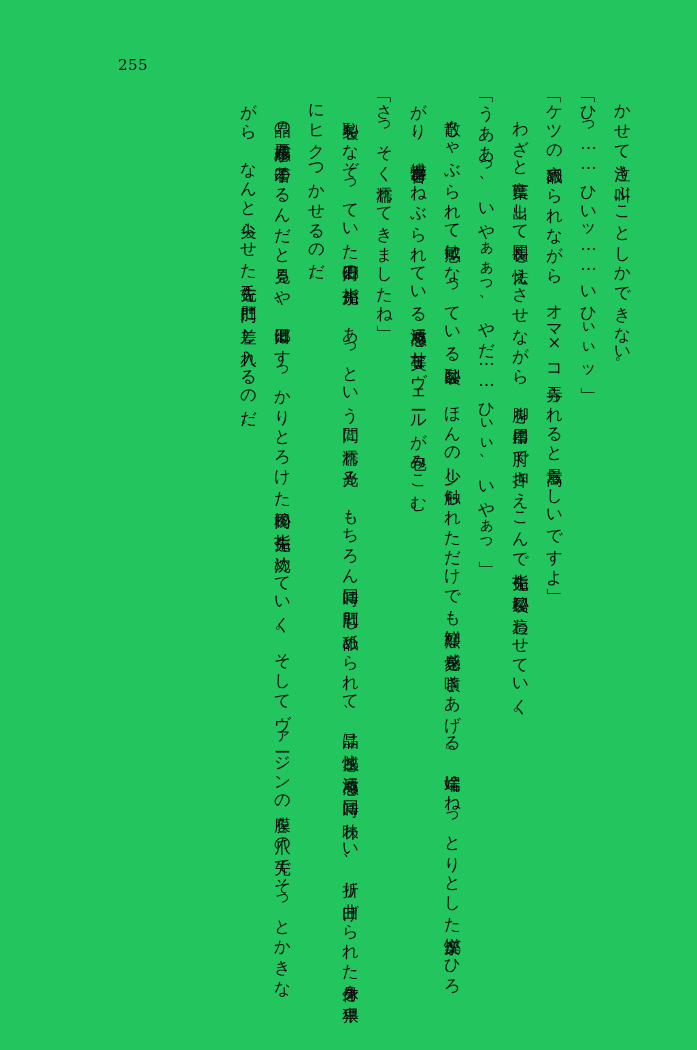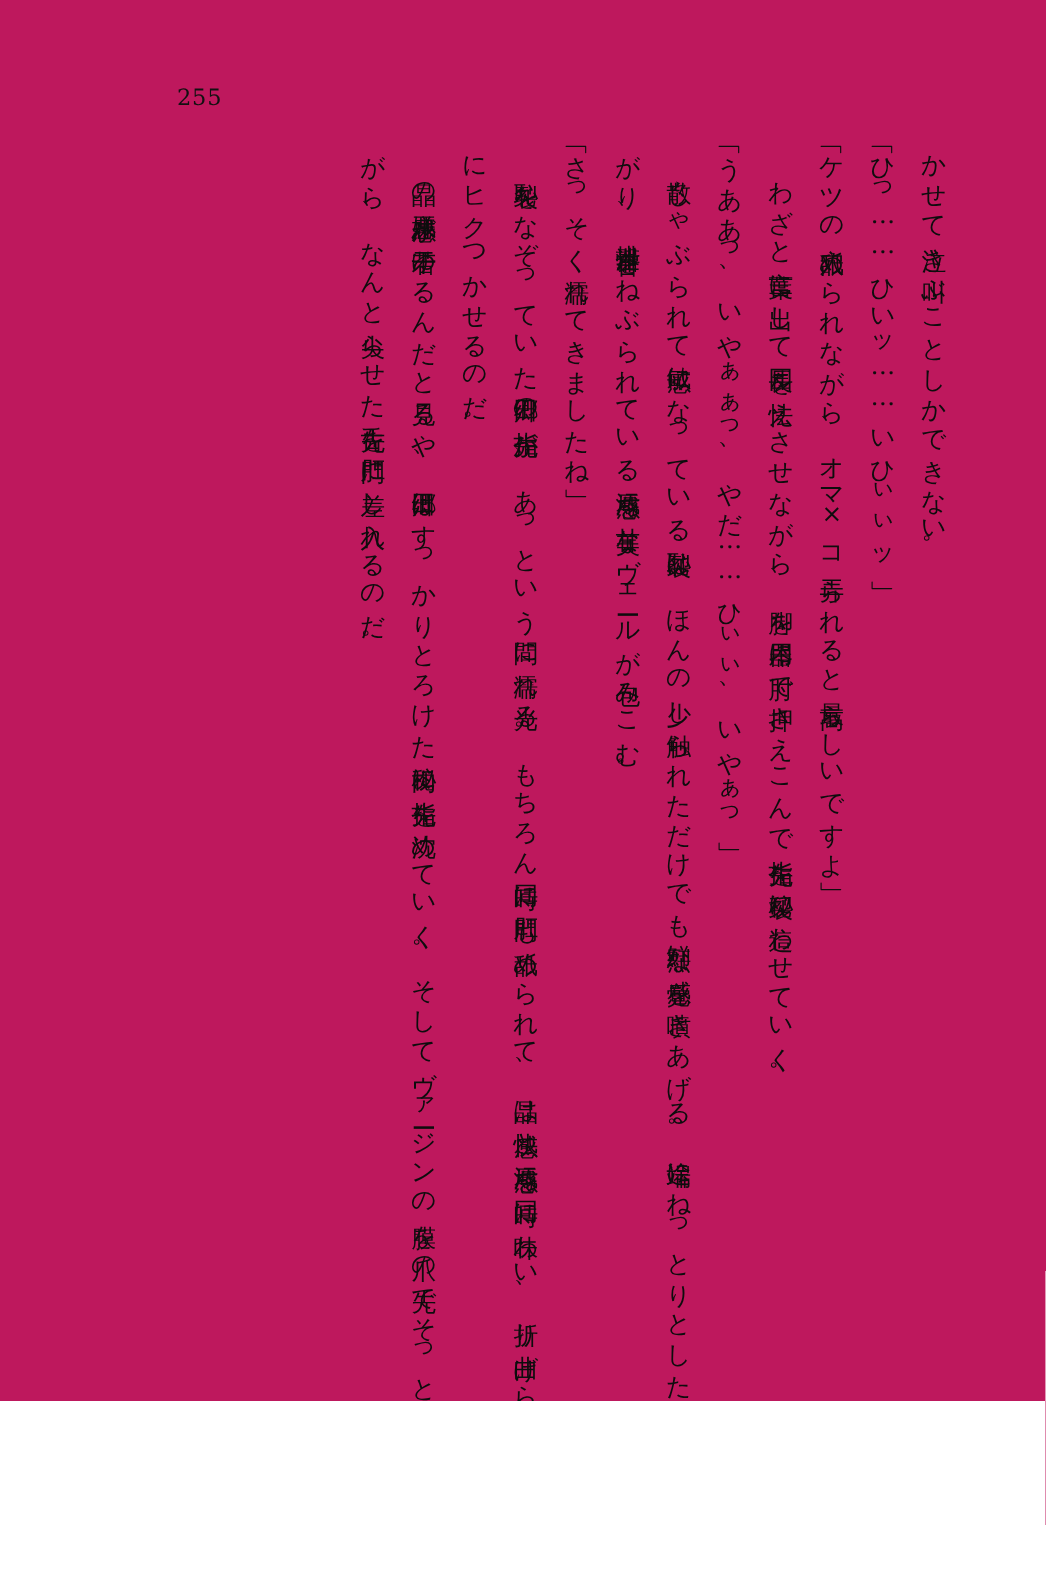--- a/index.html
+++ b/index.html
@@ -6,22 +6,22 @@
     margin: 0;
     padding: 0;
     background: #ffffff;
   }
   body {
     font-family: "DejaVu Serif", "Liberation Serif", serif;
   }
   .page {
     position: relative;
     width: 697px;
-    height: 934px;
-    background: #be185d;
+    height: 1050px;
+    background: #22c55e;
     overflow: hidden;
   }
   .page-number {
     position: absolute;
     top: 56px;
     left: 118px;
     font-size: 15px;
     color: #111111;
     font-family: "DejaVu Serif", "Liberation Serif", serif;
     letter-spacing: 0.5px;

